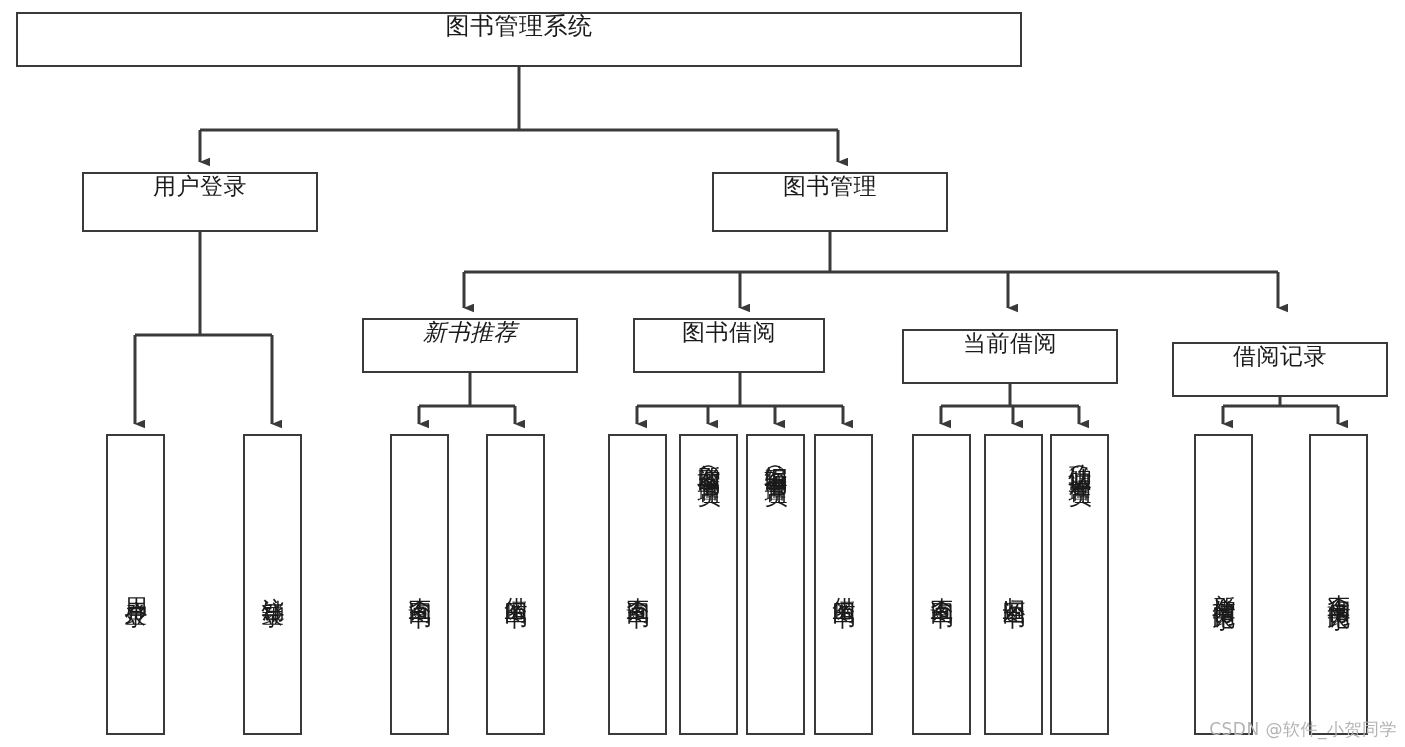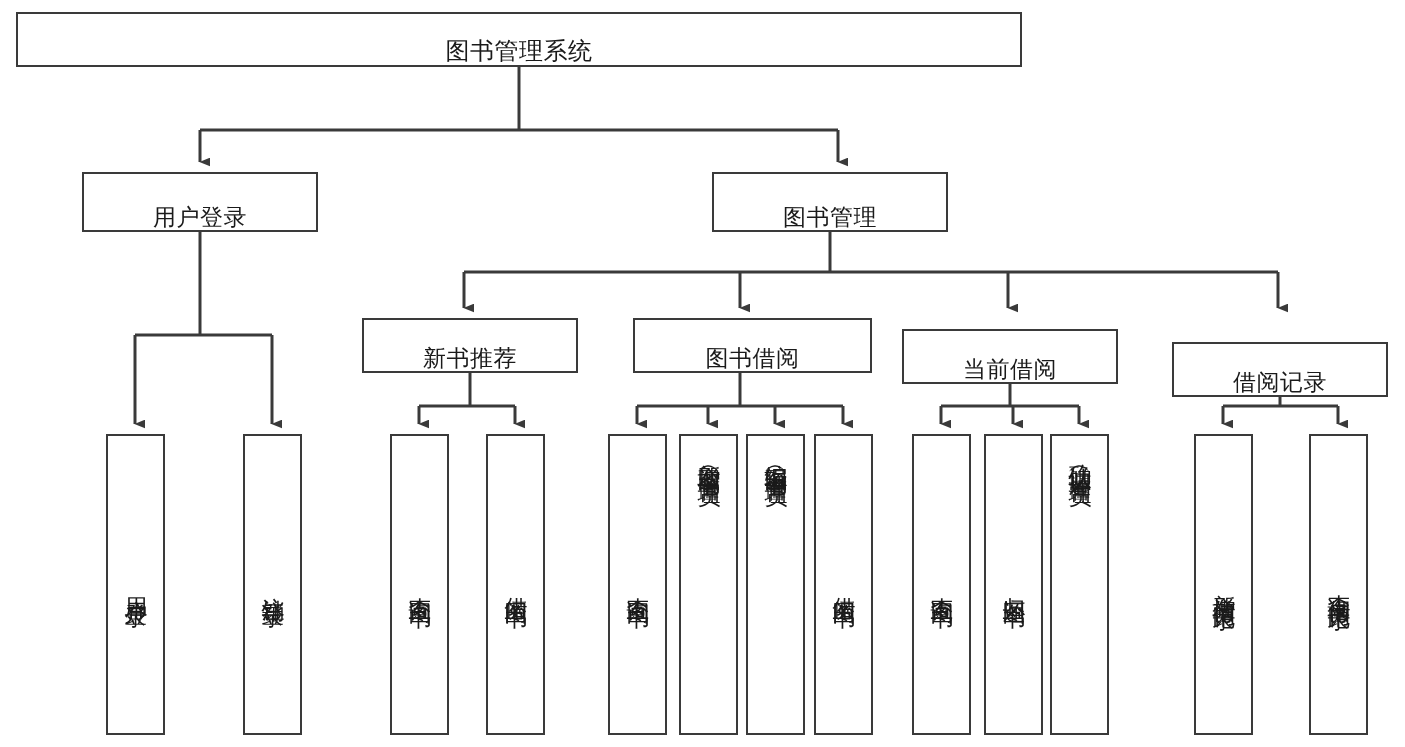--- a/index.html
+++ b/index.html
@@ -25,21 +25,21 @@
     width: 1405px;
     height: 747px;
     pointer-events: none;
   }
   .node {
     position: absolute;
     box-sizing: border-box;
     background: #ffffff;
     border: 2px solid #3a3a3a;
     display: flex;
-    align-items: flex-end;
+    align-items: flex-start;
     justify-content: center;
     z-index: 2;
   }
   .node-label {
     color: #1a1a1a;
     line-height: 1.08;
     text-align: center;
     letter-spacing: 0.5px;
     white-space: nowrap;
   }
@@ -136,24 +136,24 @@
     <span class="node-label">图书管理系统</span>
   </div>
 
   <div class="node horizontal" style="left:82px;top:172px;width:236px;height:60px;">
     <span class="node-label">用户登录</span>
   </div>
   <div class="node horizontal" style="left:712px;top:172px;width:236px;height:60px;">
     <span class="node-label">图书管理</span>
   </div>
 
-  <div class="node horizontal" style="left:362px;top:318px;width:216px;height:55px;">
+  <div class="node horizontal" style="left:362px;top:318px;width:216px;height:55px;font-style:italic;">
     <span class="node-label">新书推荐</span>
   </div>
-  <div class="node horizontal" style="left:633px;top:318px;width:239px;height:55px;">
+  <div class="node horizontal" style="left:633px;top:318px;width:192px;height:55px;">
     <span class="node-label">图书借阅</span>
   </div>
   <div class="node horizontal" style="left:902px;top:318px;width:216px;height:55px;margin-top:11px;">
     <span class="node-label">当前借阅</span>
   </div>
   <div class="node horizontal" style="left:1172px;top:318px;width:216px;height:55px;margin-top:24px;">
     <span class="node-label">借阅记录</span>
   </div>
 
   <div class="node vertical tall-center" style="left:106px;top:434px;width:59px;height:301px;">
@@ -193,14 +193,15 @@
     <span class="node-label">确认归还（管理员）</span>
   </div>
 
   <div class="node vertical tall-center" style="left:1194px;top:434px;width:59px;height:301px;">
     <span class="node-label">新增借阅记录</span>
   </div>
   <div class="node vertical tall-center" style="left:1309px;top:434px;width:59px;height:301px;">
     <span class="node-label">查询借阅记录</span>
   </div>
 
+  <div id="watermark">CSDN @软件_小贺同学</div>
 
 </div>
 
 </body></html>

